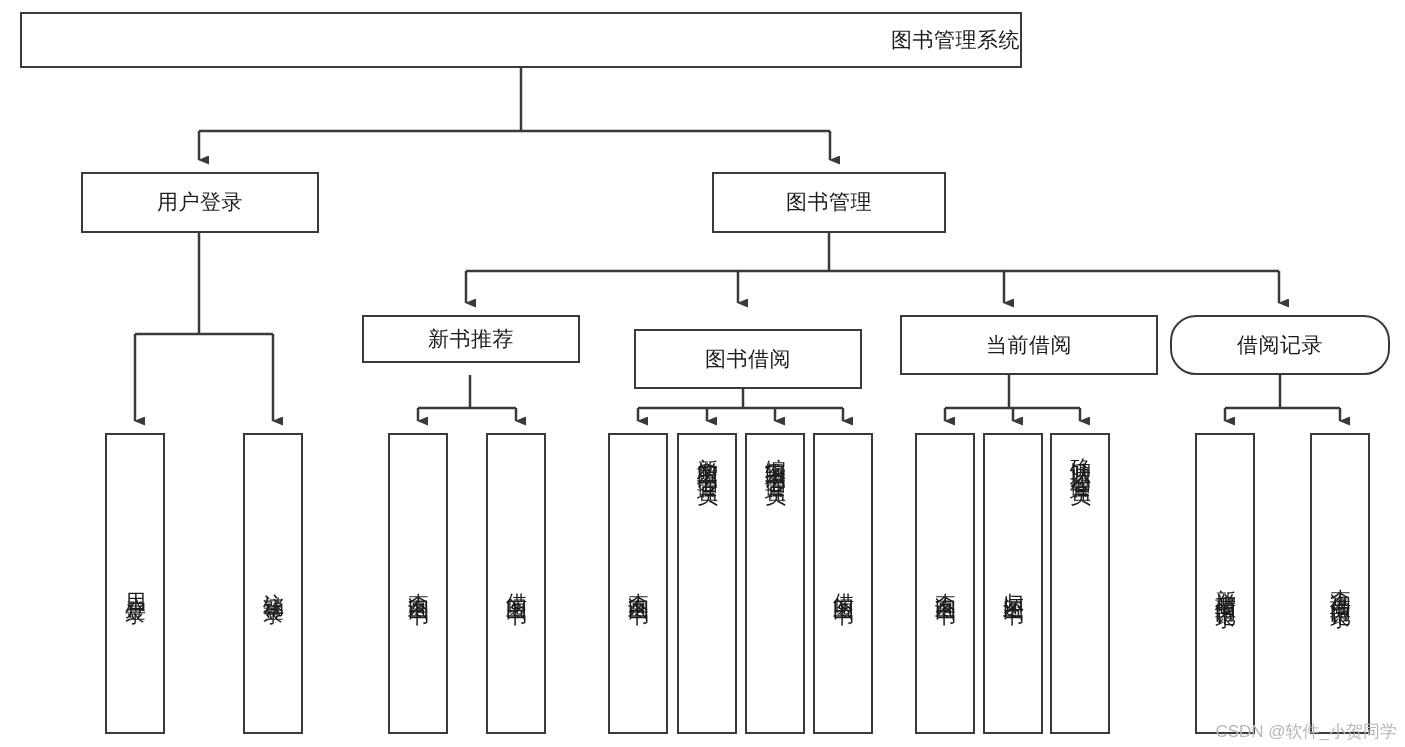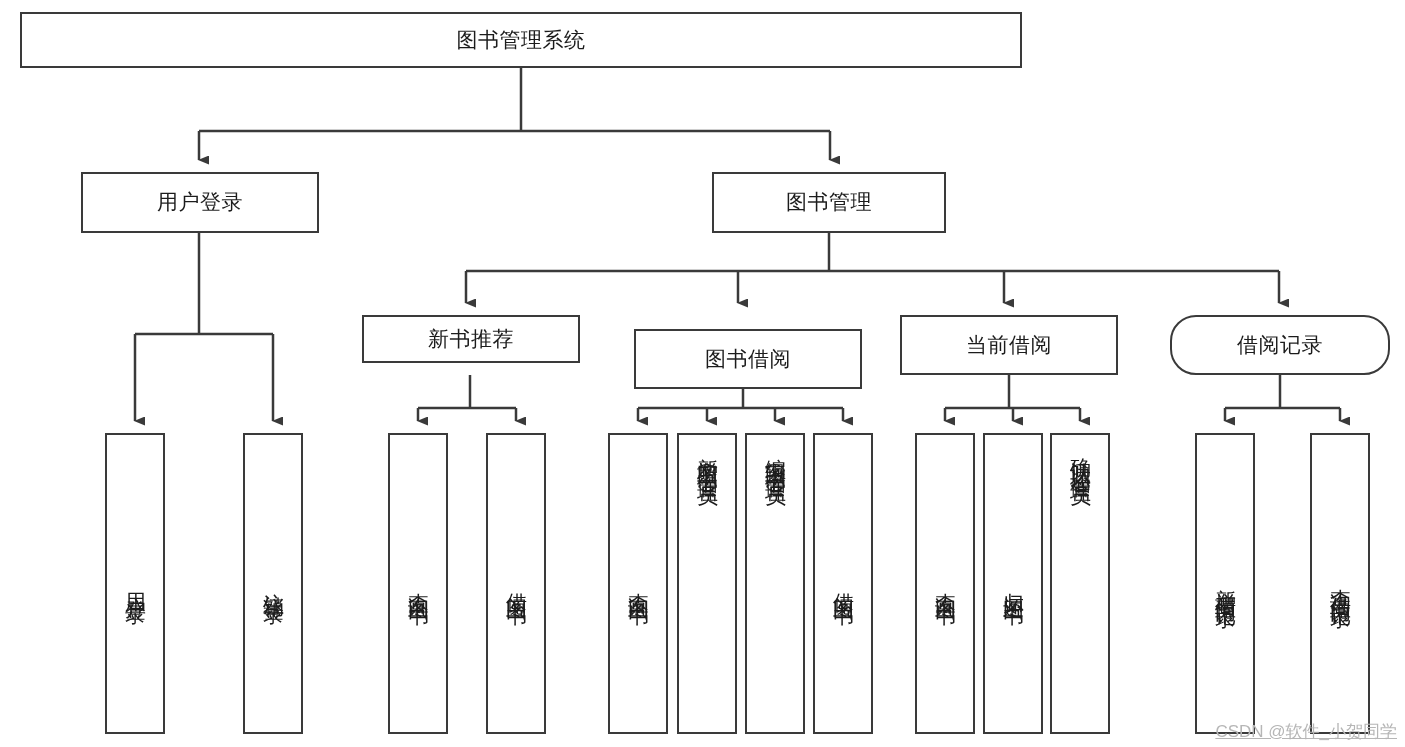--- a/index.html
+++ b/index.html
@@ -57,21 +57,20 @@
     padding-top: 0;
   }
   #watermark {
     position: absolute;
     right: 8px;
     bottom: 4px;
     font-size: 17px;
     color: #b6b6b6;
     white-space: nowrap;
     pointer-events: none;
-    text-decoration: underline;
   }
 </style>
 </head>
 <body>
 
 <div id="diagram-root">
 
   <svg id="diagram-svg" width="1405" height="747">
     <defs>
       <marker id="arrowhead" markerWidth="9" markerHeight="11" refX="4.5" refY="10" orient="auto" markerUnits="userSpaceOnUse">
@@ -115,38 +114,38 @@
       <line x1="1013" y1="408" x2="1013" y2="421" marker-end="url(#arrowhead)"></line>
       <line x1="1080" y1="408" x2="1080" y2="421" marker-end="url(#arrowhead)"></line>
 
       <line x1="1280" y1="375" x2="1280" y2="408"></line>
       <line x1="1225" y1="408" x2="1340" y2="408"></line>
       <line x1="1225" y1="408" x2="1225" y2="421" marker-end="url(#arrowhead)"></line>
       <line x1="1340" y1="408" x2="1340" y2="421" marker-end="url(#arrowhead)"></line>
     </g>
   </svg>
 
-  <div class="node-box" style="left:20px; top:12px; width:1002px; height:56px;">
+  <div class="node-box" style="left:20px; top:12px; width:1002px; height:56px;justify-content:flex-end;">
     <span class="node-label">图书管理系统</span>
   </div>
 
   <div class="node-box" style="left:81px; top:172px; width:238px; height:61px;">
     <span class="node-label">用户登录</span>
   </div>
   <div class="node-box" style="left:712px; top:172px; width:234px; height:61px;justify-content:center;">
     <span class="node-label">图书管理</span>
   </div>
 
   <div class="node-box" style="left:362px; top:315px; width:218px; height:48px;">
     <span class="node-label">新书推荐</span>
   </div>
   <div class="node-box" style="left:634px; top:315px; width:228px; height:60px;margin-top:14px;">
     <span class="node-label">图书借阅</span>
   </div>
-  <div class="node-box" style="left:900px; top:315px; width:218px; height:60px;">
+  <div class="node-box" style="left:900px; top:315px; width:258px; height:60px;">
     <span class="node-label">当前借阅</span>
   </div>
   <div class="node-box" style="left:1170px; top:315px; width:220px; height:60px;border-radius:26px;">
     <span class="node-label">借阅记录</span>
   </div>
 
   <div class="node-box vertical center-v" style="left:105px; top:433px; width:60px; height:301px;">
     <span class="node-label">用户登录</span>
   </div>
   <div class="node-box vertical center-v" style="left:243px; top:433px; width:60px; height:301px;">

